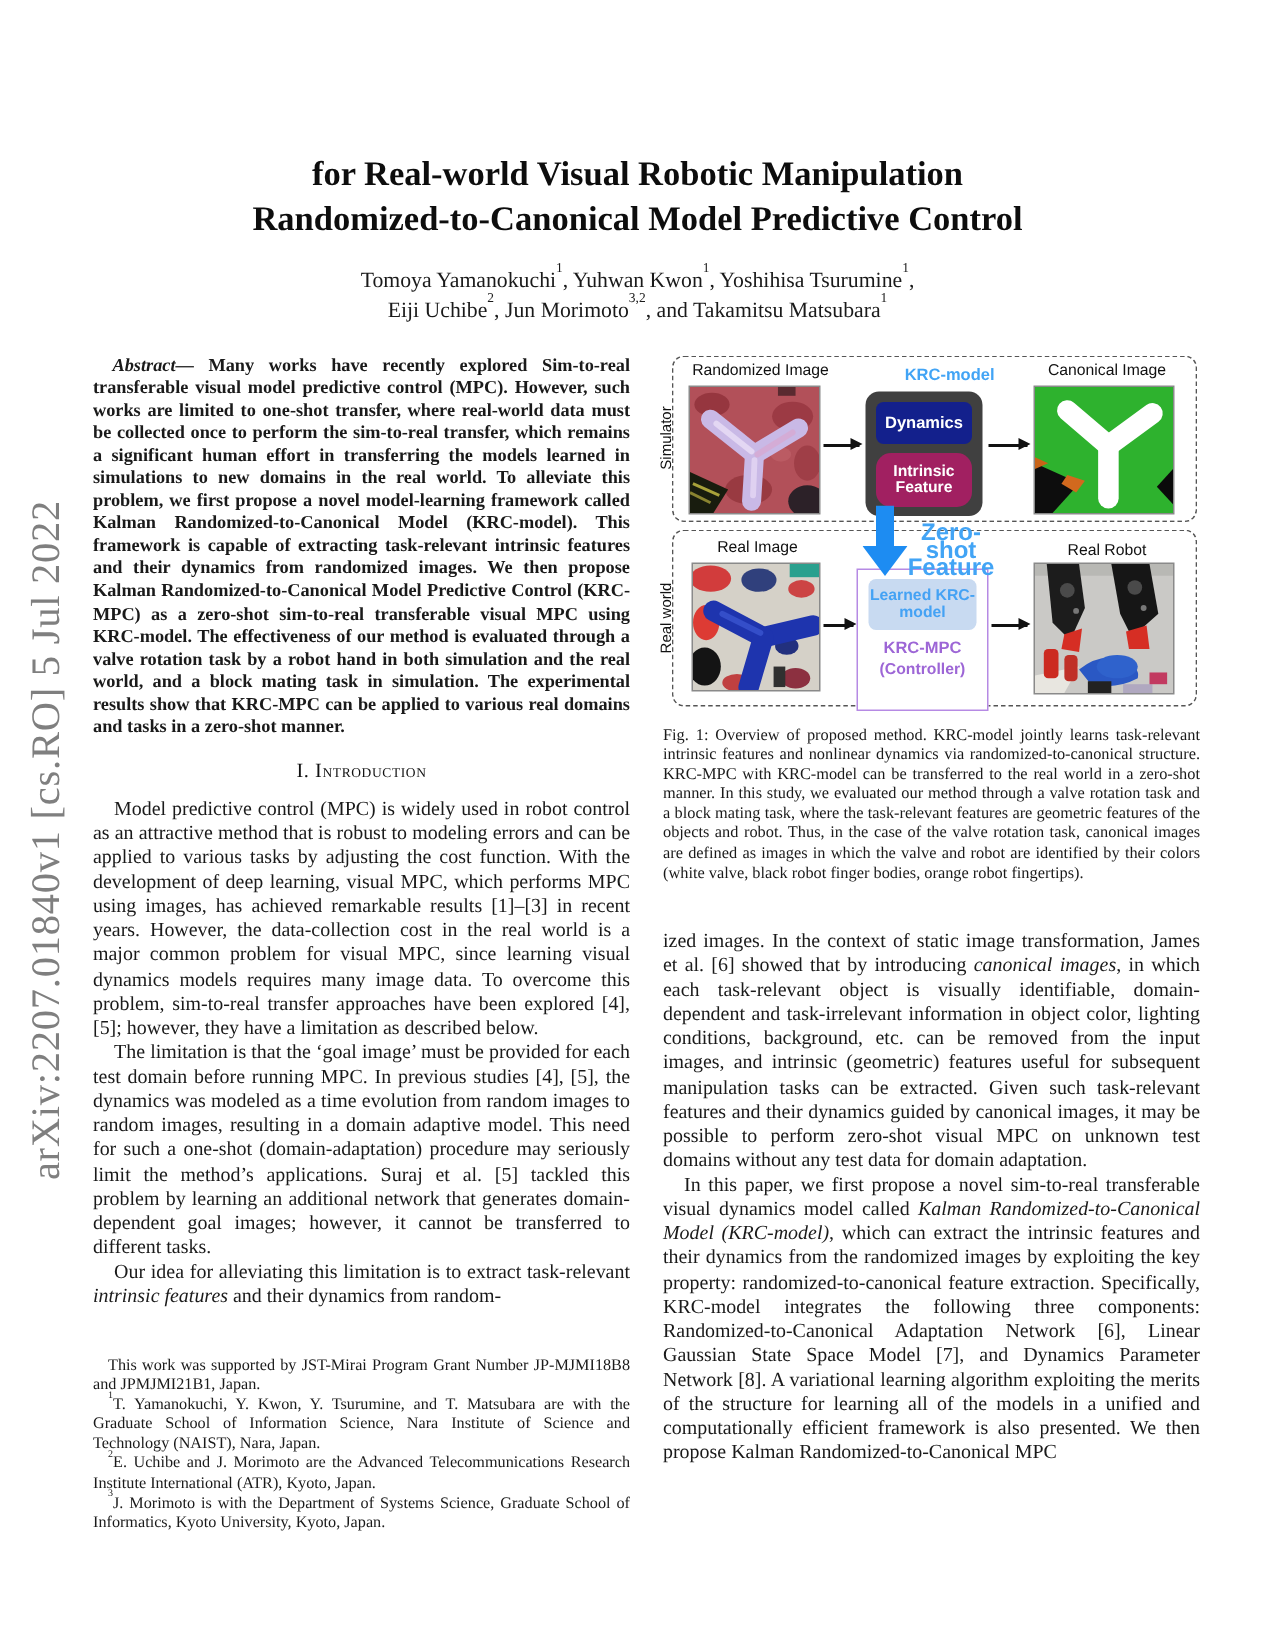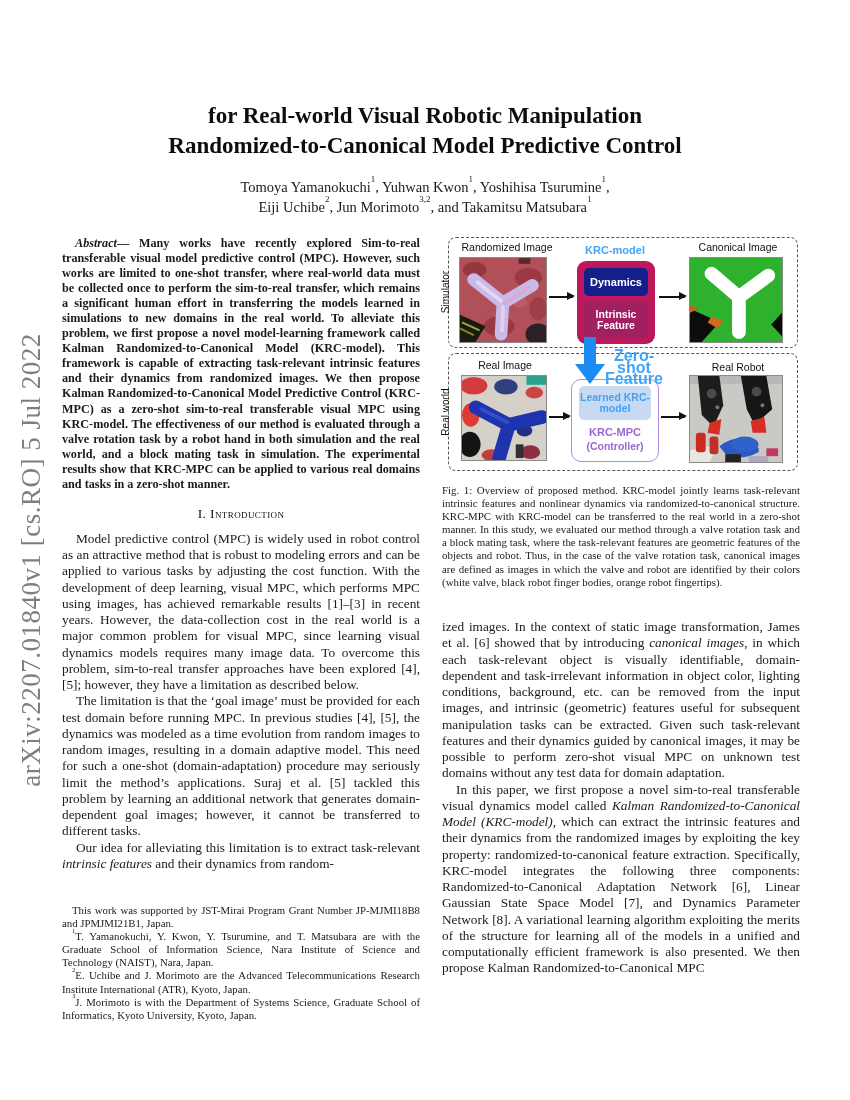--- a/index.html
+++ b/index.html
@@ -39,35 +39,35 @@
   .box-real{left:6px;top:116px;width:350px;height:118px;}
   .vlabel{position:absolute;white-space:nowrap;font-size:10px;
           transform:translate(-50%,-50%) rotate(-90deg);}
   .imglabel{position:absolute;font-size:10.5px;text-align:center;}
   .photo{position:absolute;border:1px solid #8a8a8a;box-sizing:border-box;}
   .photo svg{display:block;width:100%;height:100%;}
   .harrow{position:absolute;height:1.6px;background:#111;}
   .harrow:after{content:"";position:absolute;right:-2px;top:-3.6px;width:0;height:0;
                 border-left:8px solid #111;border-top:4.5px solid transparent;
                 border-bottom:4.5px solid transparent;}
-  .krc-label{position:absolute;left:118px;top:6px;width:96px;text-align:center;
+  .krc-label{position:absolute;left:118px;top:6px;width:96px;text-align:right;
              color:#42a4f5;font-weight:bold;font-size:11px;}
   .krc-wrap{position:absolute;left:128px;top:23px;width:78px;height:83px;
-            background:#be185d;border-radius:9px;}
+            background:#404040;border-radius:9px;}
   .dyn{position:absolute;left:7px;right:7px;top:7px;height:28px;background:#13208c;
        border-radius:5px;color:#fff;font-weight:bold;font-size:11px;
        display:flex;align-items:center;justify-content:center;}
   .intr{position:absolute;left:7px;right:7px;top:41px;height:36px;background:#a12061;
-        border-radius:0;color:#fff;font-weight:bold;font-size:10.5px;line-height:11.5px;
+        border-radius:10px;color:#fff;font-weight:bold;font-size:10.5px;line-height:11.5px;
         display:flex;align-items:center;justify-content:center;text-align:center;}
   .bigarrow{position:absolute;left:133px;top:100px;width:30px;height:48px;z-index:3;}
   .zslabel{position:absolute;left:160px;top:113px;width:64px;text-align:center;z-index:3;
            color:#42a4f5;font-weight:bold;font-size:16px;line-height:11.5px;}
-  .ctrl{position:absolute;left:122px;top:25px;width:88px;height:83px;background:#fff;
-        border:1.6px solid #b68ae4;border-radius:10px;box-sizing:border-box;}
+  .ctrl{position:absolute;left:122px;top:25px;width:88px;height:95px;background:#fff;
+        border:1.6px solid #b68ae4;border-radius:0;box-sizing:border-box;}
   .learned{position:absolute;left:7px;right:7px;top:6px;height:34px;background:#c8daf1;
            border-radius:5px;color:#44a2f4;font-weight:bold;font-size:10.5px;line-height:11.5px;
            display:flex;align-items:center;justify-content:center;text-align:center;}
   .mpcline{position:absolute;left:0;width:100%;text-align:center;color:#9d66d6;
            font-weight:bold;font-size:11px;}
 
   .caption{position:absolute;left:442px;top:484px;width:358px;
            font-size:10.9px;line-height:13.1px;text-align:justify;}
 </style>
 </head>

